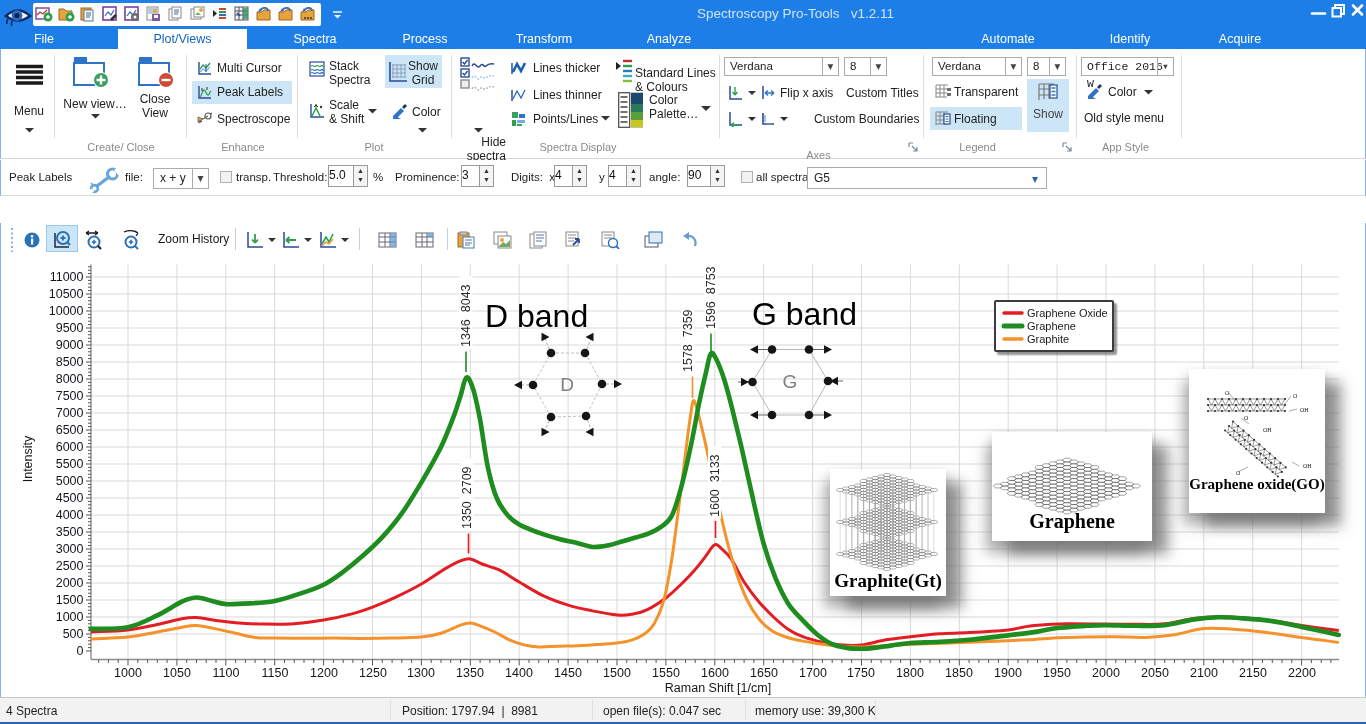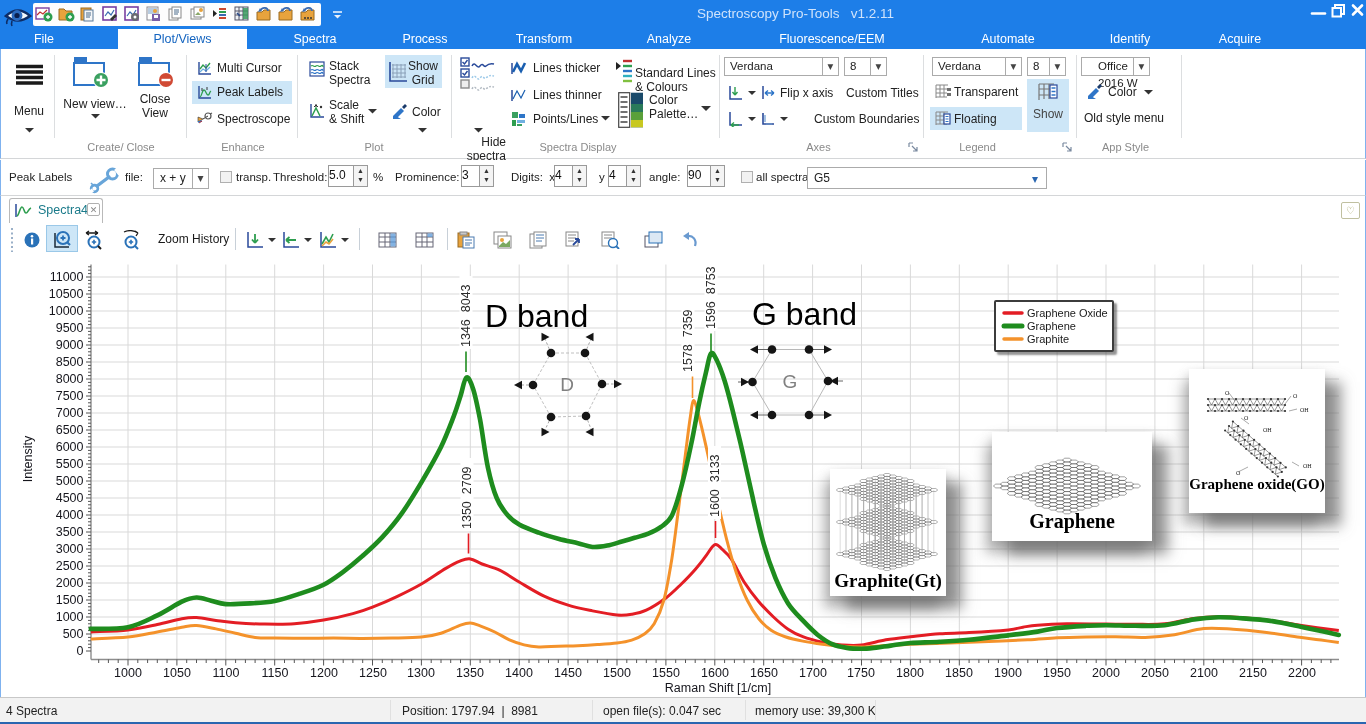--- a/index.html
+++ b/index.html
@@ -145,39 +145,38 @@
     <path d="M48,5.5l9,9M57,5.5l-9,9" stroke="#fff" stroke-width="2.6" stroke-linecap="round"></path>
   </svg>
 </div>
 <div id="tabrow">
   <div class="rtab" style="left:12px;width:64px;">File</div>
   <div id="tab-active">Plot/Views</div>
   <div class="rtab" style="left:262px;width:106px;">Spectra</div>
   <div class="rtab" style="left:372px;width:106px;">Process</div>
   <div class="rtab" style="left:482px;width:124px;">Transform</div>
   <div class="rtab" style="left:612px;width:114px;">Analyze</div>
-  <div class="rtab" style="left:732px;width:200px;">Fluorescence/EEM</div>
   <div class="rtab" style="left:942px;width:132px;">Automate</div>
   <div class="rtab" style="left:1078px;width:104px;">Identify</div>
   <div class="rtab" style="left:1186px;width:108px;">Acquire</div>
 </div>
 <div id="ribbon">
   <div class="gdiv" style="left:53px;"></div>
   <div class="gdiv" style="left:185px;"></div>
   <div class="gdiv" style="left:296px;"></div>
   <div class="gdiv" style="left:450px;"></div>
   <div class="gdiv" style="left:718px;"></div>
   <div class="gdiv" style="left:922px;"></div>
   <div class="gdiv" style="left:1075px;"></div>
   <div class="gdiv" style="left:1180px;"></div>
   <div class="glabel" style="left:55px;width:130px;">Create/ Close</div>
   <div class="glabel" style="left:187px;width:110px;">Enhance</div>
   <div class="glabel" style="left:298px;width:150px;">Plot</div>
   <div class="glabel" style="left:452px;width:250px;">Spectra Display</div>
-  <div class="glabel" style="left:720px;width:195px;">Axes</div>
+  <div class="glabel" style="left:720px;width:195px;margin-top:8px;">Axes</div>
   <div class="glabel" style="left:924px;width:105px;">Legend</div>
   <div class="glabel" style="left:1077px;width:95px;">App Style</div>
   <svg class="abs" style="left:15px;top:15px;" width="27" height="23" viewBox="0 0 27 23">
     <path d="M0,2.5h27M0,8h27M0,13.5h27M0,19h27" stroke="#1a1a1a" stroke-width="3.6" stroke-linecap="round"></path>
   </svg>
   <div class="rbtxt" style="left:0px;top:55px;width:56px;text-align:center;">Menu</div>
   <svg class="abs" style="left:23px;top:77px;" width="11" height="8">
         <path d="M1,2l4.5,4.5L10,2z" fill="#333"></path>
       </svg>
   <svg class="abs" style="left:71px;top:6px;" width="40" height="34" viewBox="0 0 40 34">
@@ -360,21 +359,21 @@
   <div class="hl abs" style="left:1026px;top:30px;width:42px;height:53px;"></div>
   <svg class="abs" style="left:1037px;top:34px;" width="20" height="18" viewBox="0 0 20 18">
     <path d="M1,1v16M1,1h15M1,6h14M1,12h14M6,1v15M11,1v15" stroke="#777" stroke-width="1.2"></path>
     <rect x="12" y="2" width="7" height="13" fill="#fff" stroke="#2a4a9a" stroke-width="1.2"></rect>
         <path d="M13.5,5h4M13.5,8.5h4M13.5,12h4" stroke="#2e75c8" stroke-width="1.3"></path>
   </svg>
   <div class="rbtxt" style="left:1026px;top:58px;width:42px;text-align:center;color:#444;">Show</div>
   <svg class="abs" style="left:1060px;top:92px;" width="12" height="12" viewBox="0 0 12 12">
         <path d="M2,2h4M2,2v4M5,5l5,5M10,6v4h-4" stroke="#7a8aa0" stroke-width="1.2" fill="none"></path>
       </svg>
-  <div class="combo" style="left:1080px;top:8px;width:69px;line-height:17px;padding-left:16px;">Office 2016 W<span class="cb-arrow">▾</span></div>
+  <div class="combo" style="left:1080px;top:8px;width:93px;line-height:17px;padding-left:5px;font-family:Liberation Mono, monospace;">Office 2016 W<span class="cb-arrow">▾</span></div>
   <svg class="abs icon16" style="left:1086px;top:34px;" viewBox="0 0 16 16">
     <path d="M1,13l8,-8 3,3 -8,8z" fill="#2e75c8"></path>
         <path d="M10,4l3,-3 2,2 -3,3z" fill="#1a3a6a"></path>
         <path d="M1,13c3,0 5,1 8,3l-8,0z" fill="#2e75c8"></path>
   </svg>
   <div class="rbtxt" style="left:1107px;top:36px;">Color</div>
   <svg class="abs" style="left:1142px;top:39px;" width="11" height="8">
         <path d="M1,2l4.5,4.5L10,2z" fill="#333"></path>
       </svg>
   <div class="rbtxt" style="left:1083px;top:62px;">Old style menu</div>
@@ -405,31 +404,20 @@
   <div class="spinarr" style="left:572px;">▲<br>▼</div>
   <div class="prtxt" style="left:598px;">y</div>
   <div class="spin" style="left:607px;width:19px;">4</div>
   <div class="spinarr" style="left:626px;">▲<br>▼</div>
   <div class="prtxt" style="left:648px;">angle:</div>
   <div class="spin" style="left:686px;width:24px;">90</div>
   <div class="spinarr" style="left:710px;">▲<br>▼</div>
   <div class="chk" style="left:740px;"></div>
   <div class="prtxt" style="left:755px;">all spectra</div>
   <div class="combo" style="left:806px;top:7px;width:240px;height:22px;line-height:20px;padding-left:6px;font-size:12px;">G5<span style="position:absolute;right:8px;top:1px;color:#2a66b0;">▾</span></div>
-</div>
-<div id="docstrip">
-<div id="spectab">
-  <svg class="abs" style="left:5px;top:4px;" width="17" height="15" viewBox="0 0 17 15">
-    <path d="M1,1v13" stroke="#2a4a9a" stroke-width="1.5"></path>
-          <path d="M2,13c2,-1 3,-9 5,-9s2,6 4,6 2,-4 5,-5" stroke="#2e9e4f" stroke-width="1.6" fill="none"></path>
-  </svg>
-  <span class="abs" style="left:28px;top:4px;font-size:12.5px;color:#1a7a8a;">Spectra4</span>
-  <span class="abs" style="left:77px;top:4px;width:13px;height:13px;border:1px solid #b0b0b0;border-radius:2px;font-size:9px;color:#888;text-align:center;line-height:12px;">✕</span>
-</div>
-<span class="abs" style="left:1340px;top:6px;width:19px;height:17px;border:1px solid #c0c0a0;border-radius:2px;font-size:10px;color:#a0a060;text-align:center;line-height:15px;">♡</span>
 </div>
 <div id="charttb">
   <svg class="abs" style="left:9px;top:4px;" width="4" height="26">
         <path d="M2,1v24" stroke="#9ab0c8" stroke-width="2" stroke-dasharray="2,2.5"></path>
       </svg>
   <svg class="abs" style="left:23px;top:9px;" width="16" height="16" viewBox="0 0 16 16">
     <circle cx="8" cy="8" r="7.5" fill="#2a72b8"></circle>
         <rect x="7" y="6.5" width="2.2" height="6" fill="#fff"></rect>
         <circle cx="8" cy="4.3" r="1.3" fill="#fff"></circle>
   </svg>

